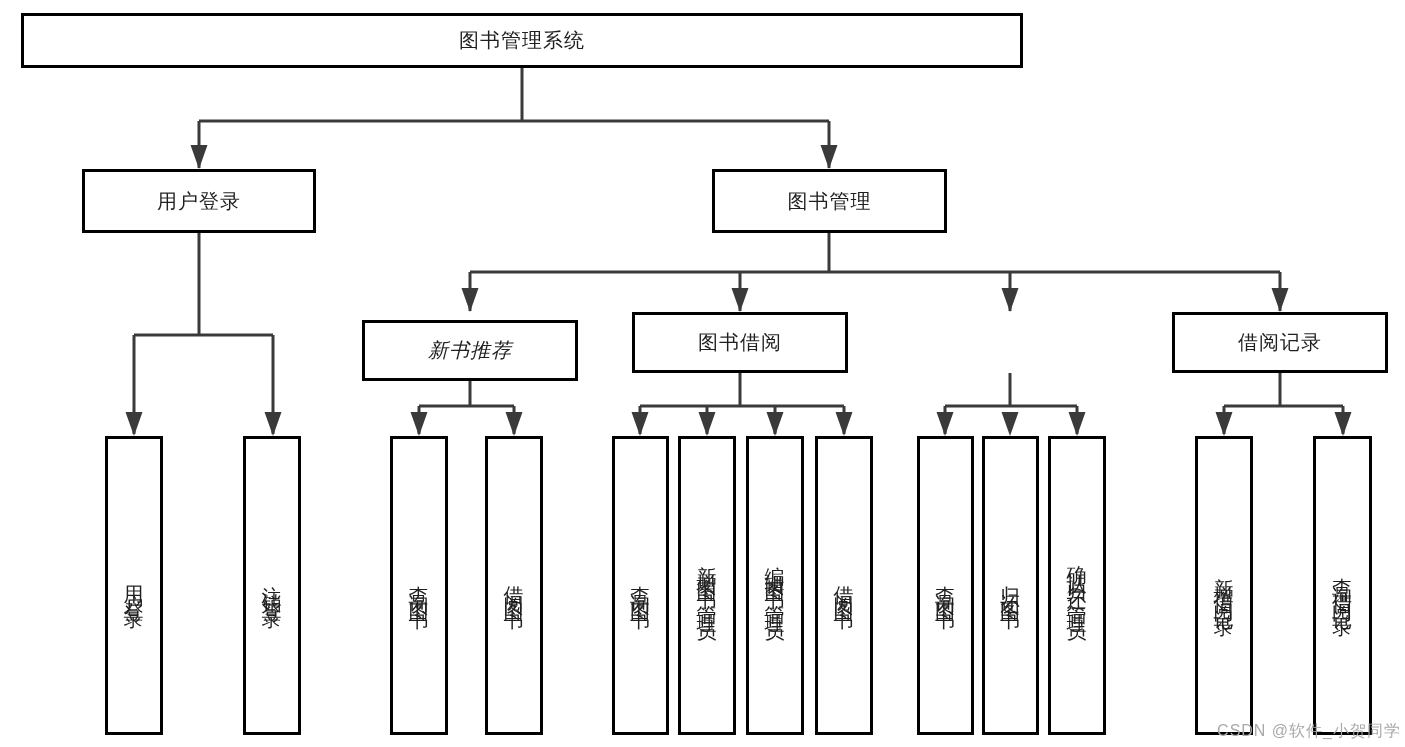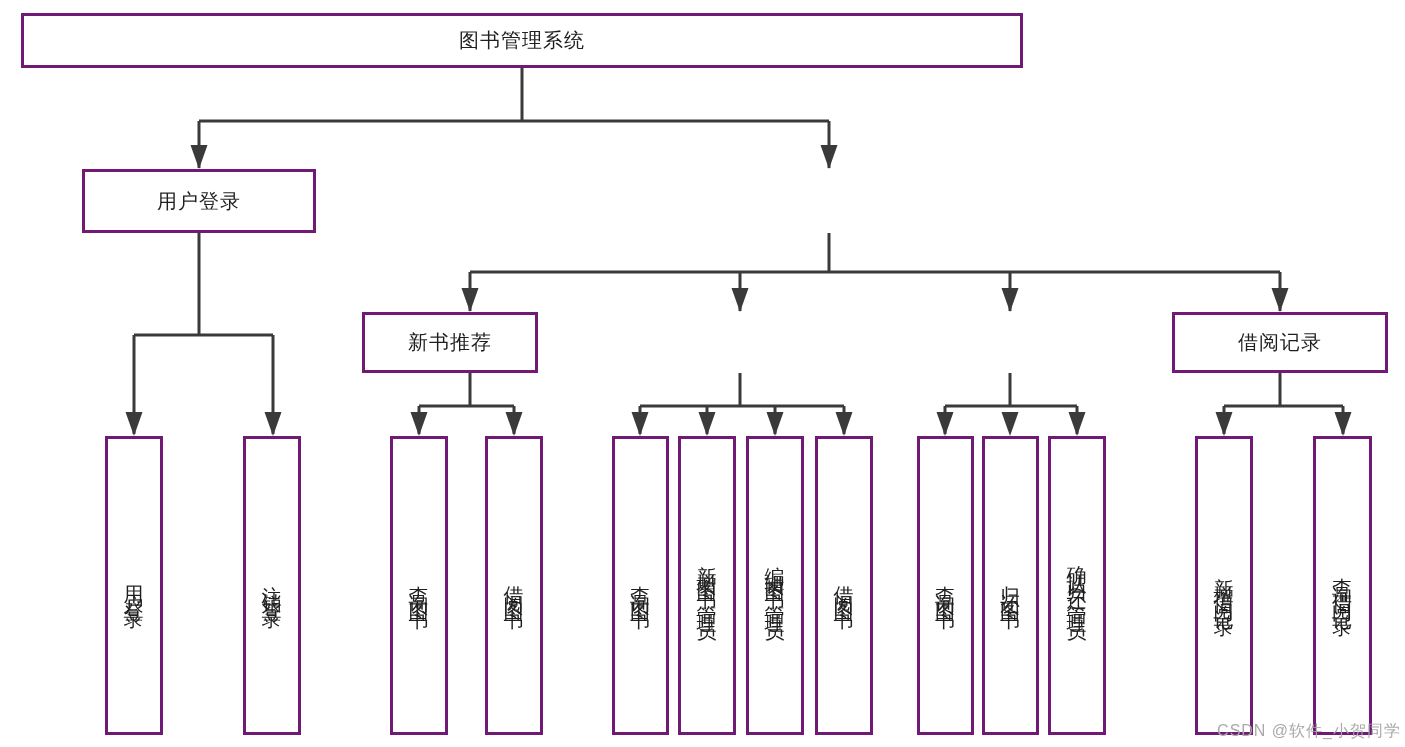--- a/index.html
+++ b/index.html
@@ -6,21 +6,21 @@
   .canvas{
     position:relative;
     width:1405px;height:747px;
     background:#ffffff;
     font-family:"Liberation Sans","DejaVu Sans",sans-serif;
     overflow:hidden;
   }
   .node{
     position:absolute;
     box-sizing:border-box;
-    border:3px solid #701a75;
+    border:3px solid #000000;
     background:#ffffff;
     display:flex;
     align-items:center;
     justify-content:center;
     color:#1f1f1f;
   }
   .h-label{
     font-size:20px;
     letter-spacing:1px;
     white-space:nowrap;
@@ -111,23 +111,29 @@
     </g>
   </svg>
 
   <div class="node" style="left:21px;top:13px;width:1002px;height:55px;">
     <span class="h-label">图书管理系统</span>
   </div>
 
   <div class="node" style="left:82px;top:169px;width:234px;height:64px;">
     <span class="h-label">用户登录</span>
   </div>
+  <div class="node" style="left:712px;top:169px;width:235px;height:64px;">
+    <span class="h-label">图书管理</span>
+  </div>
 
-  <div class="node" style="left:362px;top:312px;width:176px;height:61px;">
+  <div class="node" style="left:362px;top:320px;width:216px;height:61px;font-style:italic;">
     <span class="h-label">新书推荐</span>
+  </div>
+  <div class="node" style="left:632px;top:312px;width:216px;height:61px;">
+    <span class="h-label">图书借阅</span>
   </div>
   <div class="node" style="left:1172px;top:312px;width:216px;height:61px;">
     <span class="h-label">借阅记录</span>
   </div>
 
   <div class="node v-node" style="left:105px;top:436px;width:58px;height:299px;">
     <span class="v-label">用户登录</span>
   </div>
   <div class="node v-node" style="left:243px;top:436px;width:58px;height:299px;">
     <span class="v-label">注销登录</span>

